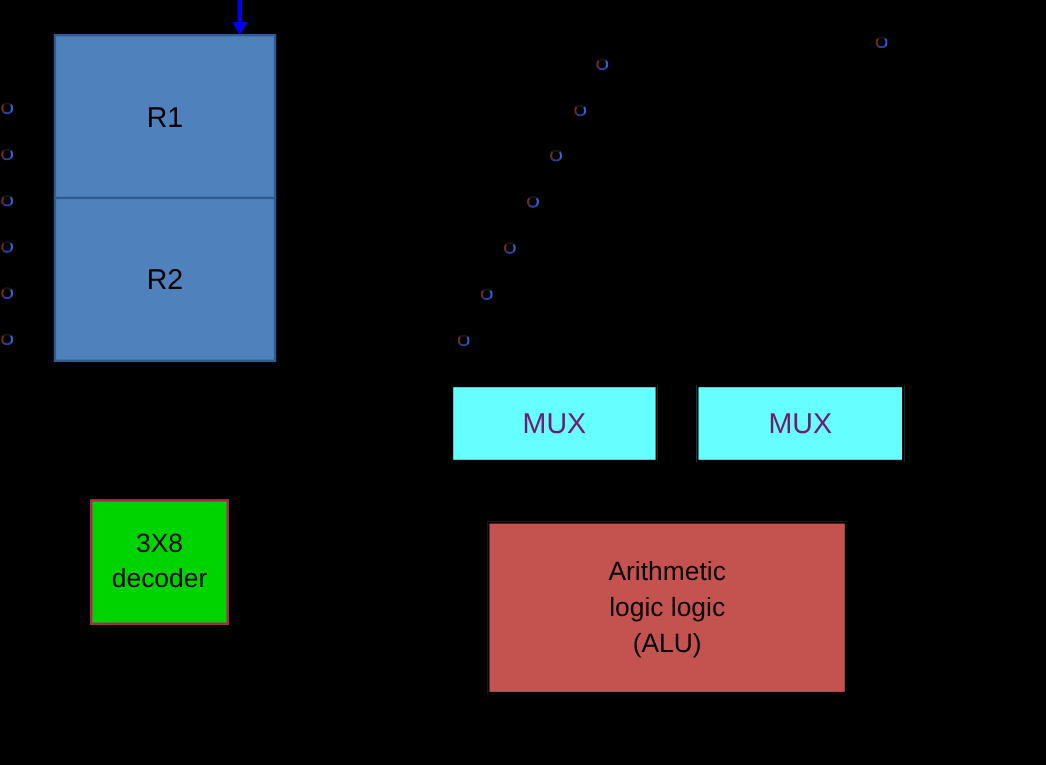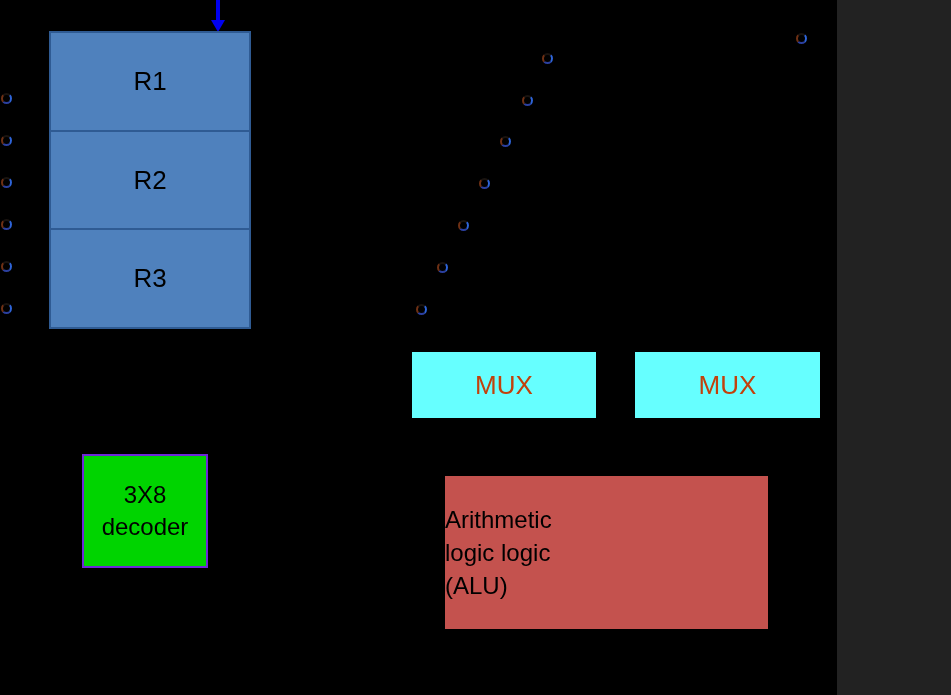--- a/index.html
+++ b/index.html
@@ -2,21 +2,21 @@
 <html style="--background: #000000; --register_fill: #4F81BD; --register_border: #2F5B93; --mux_fill: #66FFFF; --decoder_fill: #00D400; --alu_fill: #C4524E; --arrow_blue: #0000F0; --dot_blue: #2E64D8; --dot_brown: #6E3014;"><head>
 <meta charset="utf-8">
 <style>
   html,body{margin:0;padding:0;}
   body{
     font-family:"Liberation Sans", sans-serif;
     background:#222;
   }
   .canvas{
     position:relative;
-    width:837px;height:695px;
+    width:951px;height:695px;
     background:var(--background,#000);
     overflow:hidden;
   }
   
   .register-file{
     position:absolute;left:49px;top:31px;width:202px;height:298px;
     display:flex;flex-direction:column;
   }
   .register-row{
     flex:1;
@@ -38,40 +38,40 @@
     border-right:7px solid transparent;
     border-top:12px solid var(--arrow_blue,#0000F0);
   }
   
   .mux{
     position:absolute;top:350px;height:70px;
     background:var(--mux_fill,#66FFFF);
     border:2px solid #000;
     box-sizing:border-box;
     display:flex;align-items:center;justify-content:center;
-    color:#c2410c;font-size:26px;
+    color:#701a75;font-size:26px;
   }
   .mux-left{left:410px;width:188px;}
   .mux-right{left:633px;width:189px;}
   
   .decoder{
     position:absolute;left:82px;top:454px;width:126px;height:114px;
     background:var(--decoder_fill,#00D400);
-    border:2px solid #6d28d9;
+    border:2px solid #be185d;
     box-sizing:border-box;
     display:flex;flex-direction:column;align-items:center;justify-content:center;
     color:#000;font-size:24px;line-height:32px;text-align:center;
   }
   
   .alu{
     position:absolute;left:443px;top:474px;width:327px;height:157px;
     background:var(--alu_fill,#C4524E);
     border:2px solid #000;
     box-sizing:border-box;
-    display:flex;flex-direction:column;align-items:flex-start;justify-content:center;
+    display:flex;flex-direction:column;align-items:center;justify-content:center;
     color:#000;font-size:24px;line-height:33px;text-align:center;
   }
   
   .dot{
     position:absolute;width:11px;height:11px;box-sizing:border-box;
     border-radius:50%;
     border:2px solid;
     border-top-color:#1A1410;
     border-right-color:var(--dot_blue,#2E64D8);
     border-bottom-color:#2B3F9E;
@@ -85,21 +85,20 @@
 <div class="canvas">
 
   <div>
     <div class="arrow-line"></div>
     <div class="arrow-head"></div>
   </div>
 
   <div class="register-file">
     <div class="register-row">R1</div>
     <div class="register-row">R2</div>
-    <div class="register-row">R3</div>
   </div>
 
   <div class="mux mux-left">MUX</div>
   <div class="mux mux-right">MUX</div>
 
   <div class="decoder">
     <span>3X8</span>
     <span>decoder</span>
   </div>
 

